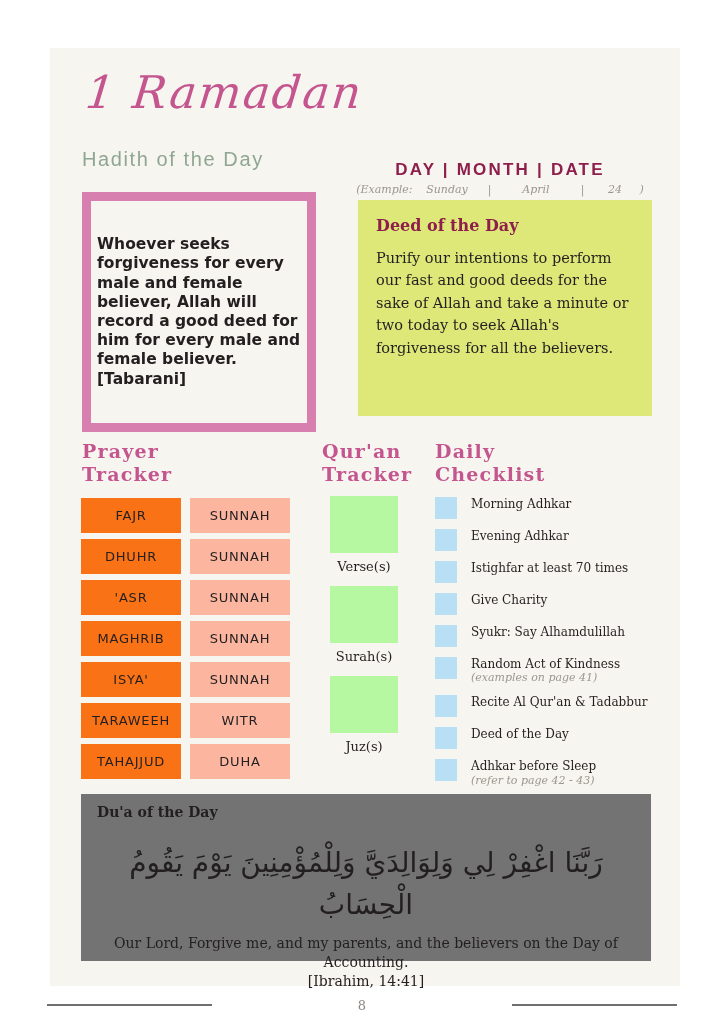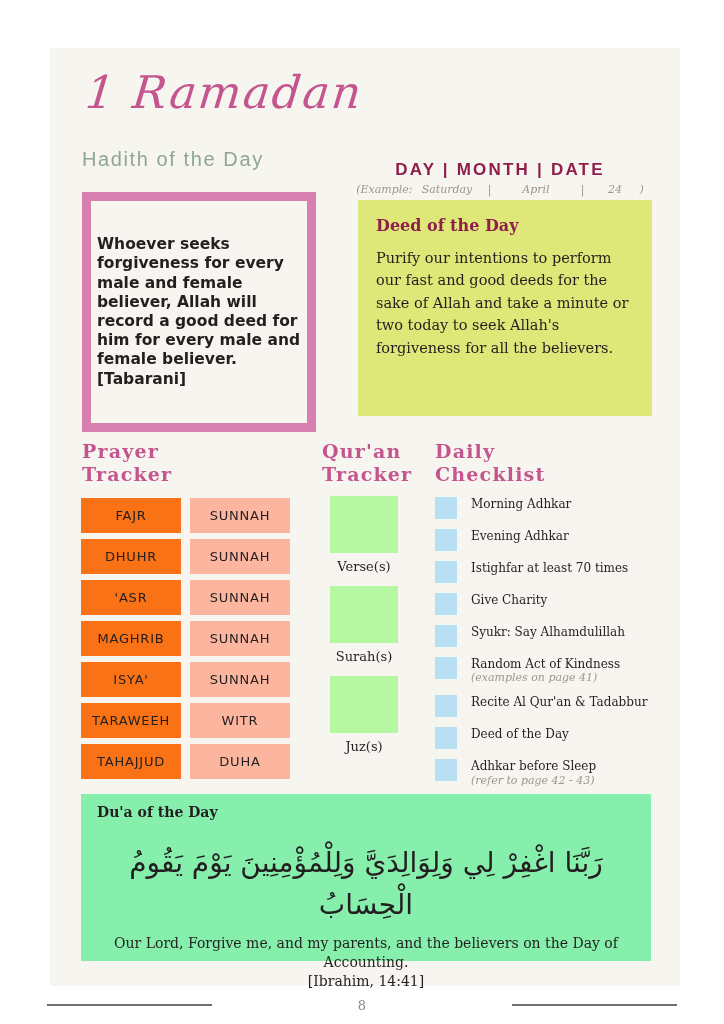--- a/index.html
+++ b/index.html
@@ -227,21 +227,21 @@
     line-height: 1.25;
   }
 
   
   .dua-box {
     position: absolute;
     left: 31px;
     top: 746px;
     width: 570px;
     height: 167px;
-    background: #86efac;
+    background: #737373;
     padding: 10px 16px 0 16px;
     box-sizing: border-box;
   }
   .dua-title {
     font-family: "DejaVu Serif", serif;
     font-size: 14px;
     font-weight: bold;
     color: #231f20;
   }
   .dua-arabic {
@@ -305,21 +305,21 @@
   <div class="date-header">
     <div class="date-main">
       <span>DAY</span>
       <span>|</span>
       <span>MONTH</span>
       <span>|</span>
       <span>DATE</span>
     </div>
     <div class="date-example">
       <span class="slot">(Example:</span>
-      <span class="slot w1">Saturday</span>
+      <span class="slot w1">Sunday</span>
       <span class="sep">|</span>
       <span class="slot w2">April</span>
       <span class="sep">|</span>
       <span class="slot w3">24</span>
       <span class="slot">)</span>
     </div>
   </div>
 
   <div class="hadith-box">
     <div class="hadith-text">Whoever seeks forgiveness for every male and female believer, Allah will record a good deed for him for every male and female believer. [Tabarani]</div>

